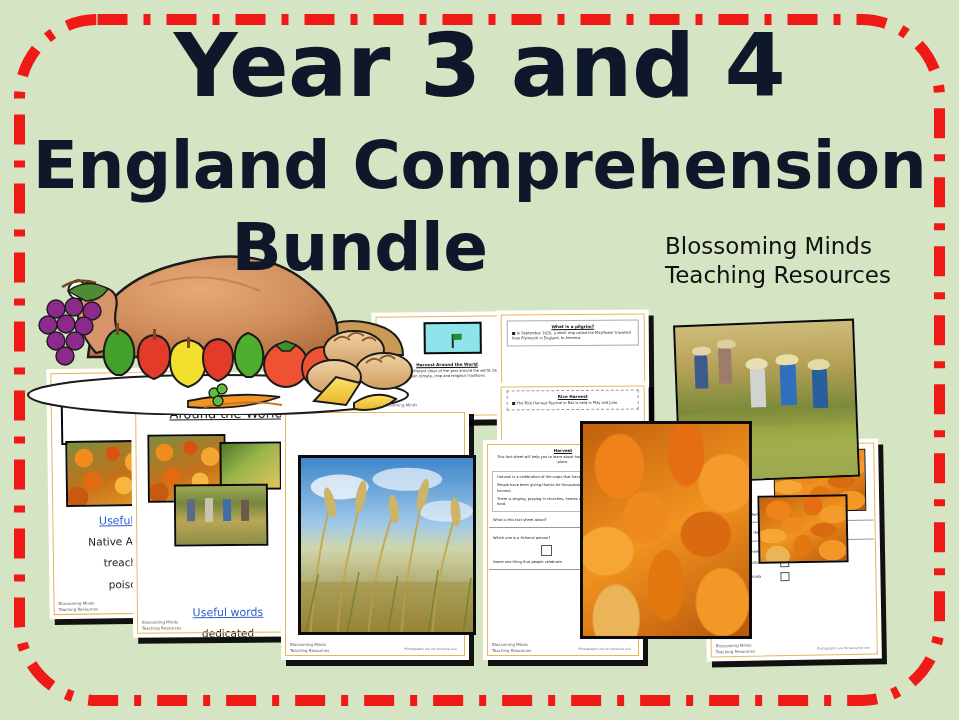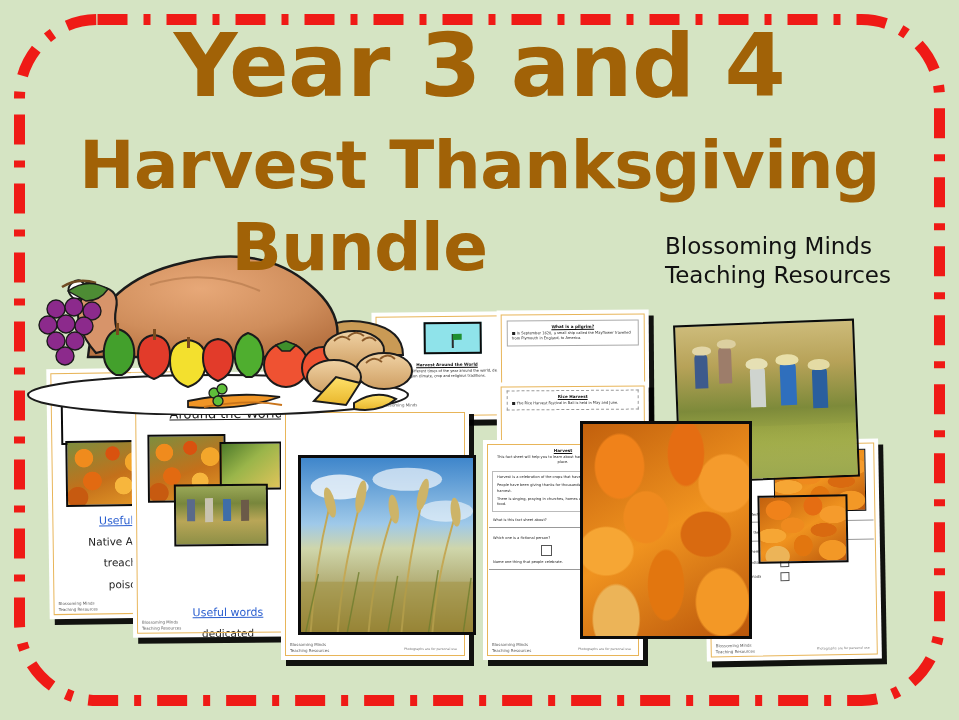--- a/index.html
+++ b/index.html
@@ -33,21 +33,21 @@
 
   
   .title-wrap {
     position: absolute;
     left: 0; top: 0; width: 959px;
     z-index: 40;
     text-align: center;
     pointer-events: none;
   }
   .t-line {
-    color: #a16207;
+    color: #0f172a;
     font-family: "DejaVu Sans", sans-serif;
     font-weight: bold;
     line-height: 1.0;
     letter-spacing: -0.5px;
     white-space: nowrap;
   }
   #title-1 { position:absolute; top: 22px; left:0; width:959px; font-size: 88px; }
   #title-2 { position:absolute; top: 133px; left:0; width:959px; font-size: 66px; }
   #title-3 { position:absolute; top: 215px; left:0; width:959px; font-size: 66px;
              padding-right: 240px; }
@@ -413,21 +413,21 @@
       <g fill="#5fbf3a" stroke="#1b1b1b" stroke-width="1.3">
         <circle cx="196" cy="168" r="5"></circle>
           <circle cx="204" cy="164" r="5"></circle>
           <circle cx="200" cy="176" r="5"></circle>
       </g>
     </svg>
   </div>
 
   <div class="title-wrap">
     <div class="t-line" id="title-1">Year 3 and 4</div>
-    <div class="t-line" id="title-2">Harvest Thanksgiving</div>
+    <div class="t-line" id="title-2">England Comprehension</div>
     <div class="t-line" id="title-3">Bundle</div>
   </div>
 
   <div id="brand">
     <div>Blossoming Minds</div>
     <div>Teaching Resources</div>
   </div>
 
   <svg id="dash-border">
     <rect x="5.5" y="5.5" width="920" height="681"></rect>

